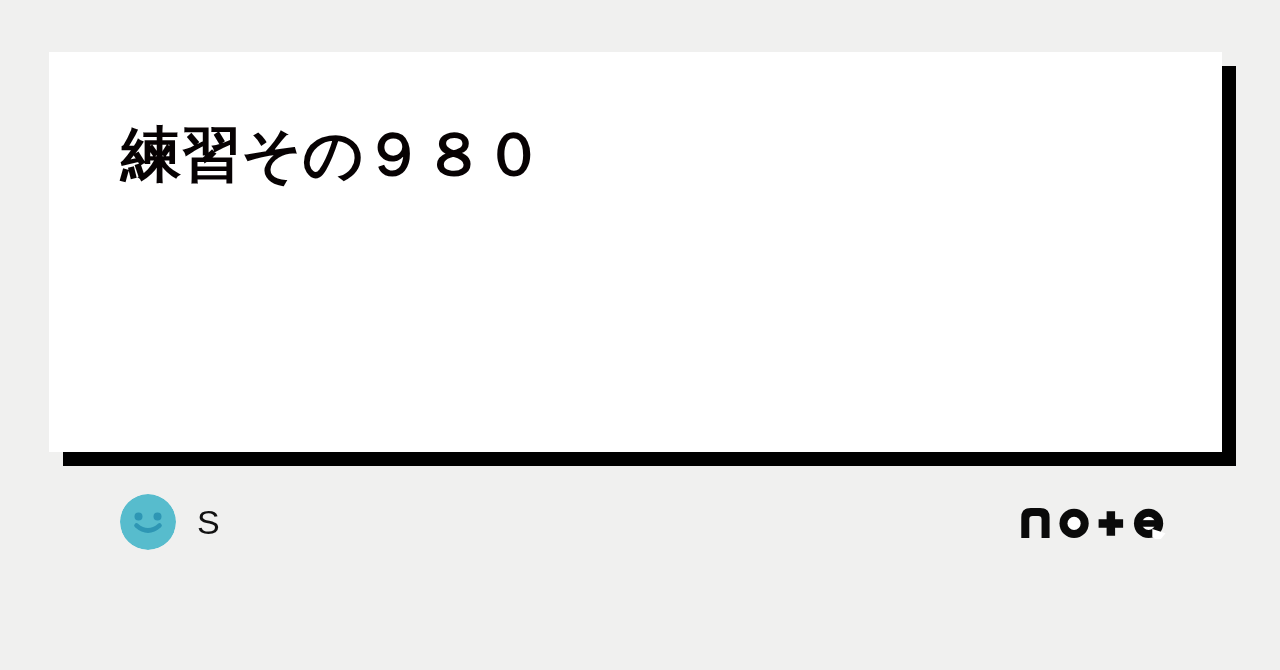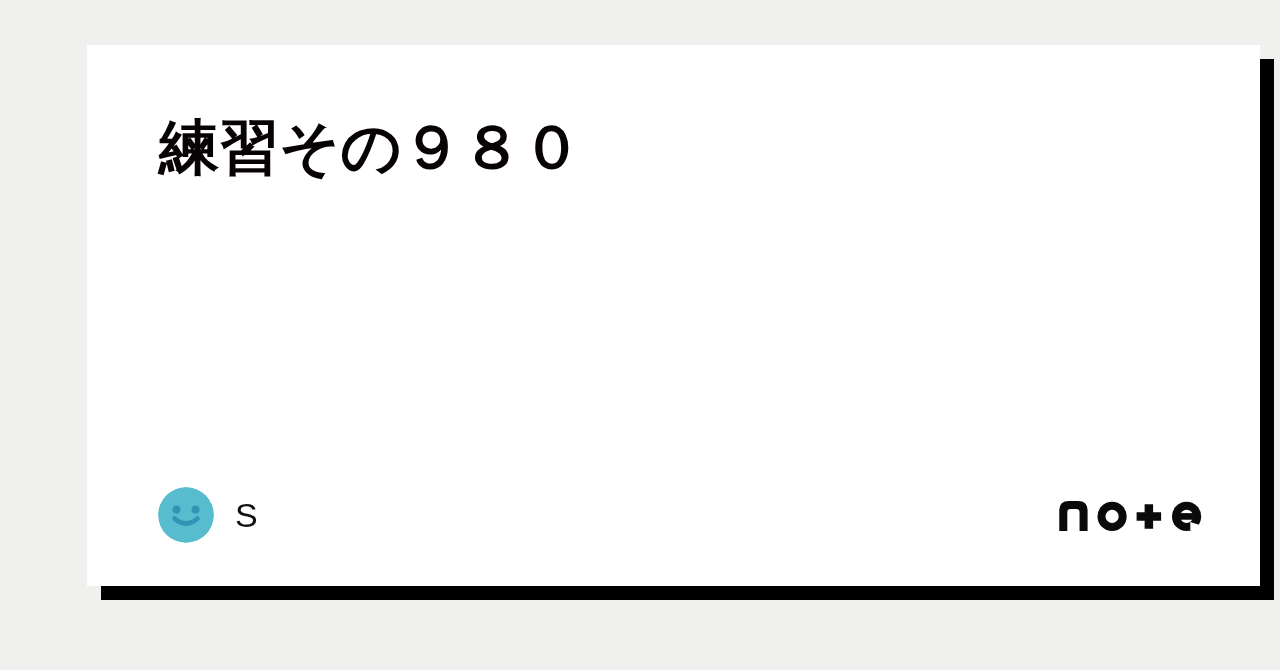--- a/index.html
+++ b/index.html
@@ -14,25 +14,24 @@
   }
   * { margin: 0; padding: 0; box-sizing: border-box; }
   html, body { width: 1280px; height: 670px; overflow: hidden; }
   body {
     background: var(--page-bg);
     font-family: "Liberation Sans", "DejaVu Sans", sans-serif;
     position: relative;
   }
   .card {
     position: absolute;
-    left: 49px; top: 45px;
-    width: 1173px; height: 541px;
+    left: 49px; top: 52px;
+    width: 1173px; height: 400px;
     background: var(--card-bg);
     box-shadow: 14px 14px 0 0 var(--shadow);
-    margin-left: 38px;
   }
   .card-title {
     position: absolute;
     left: 72px; top: 62px;
     right: 60px;
     font-size: 60px;
     font-weight: 700;
     line-height: 1.35;
     letter-spacing: 0px;
     color: var(--title);

